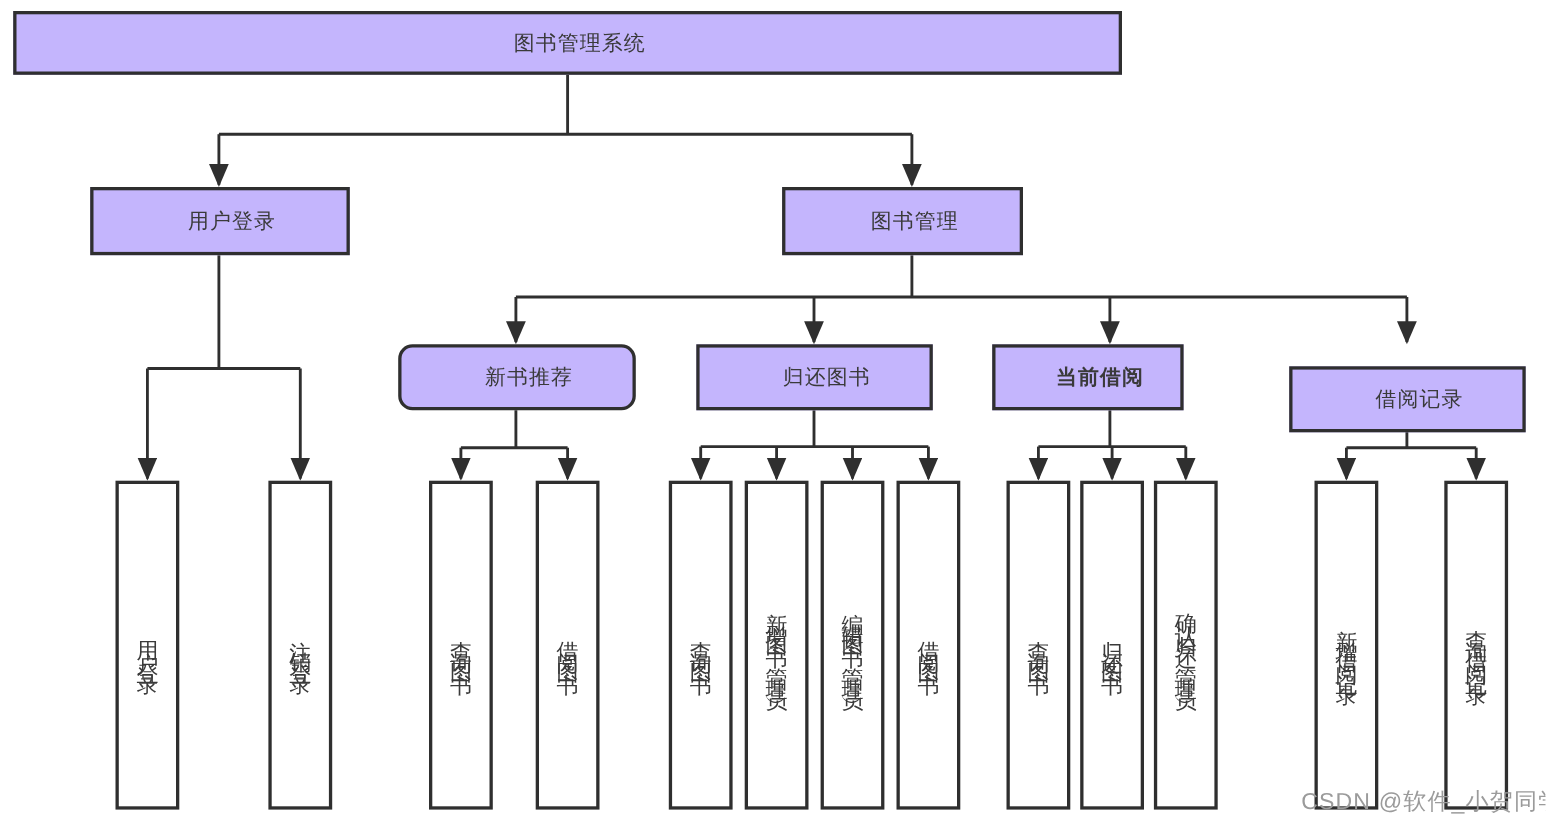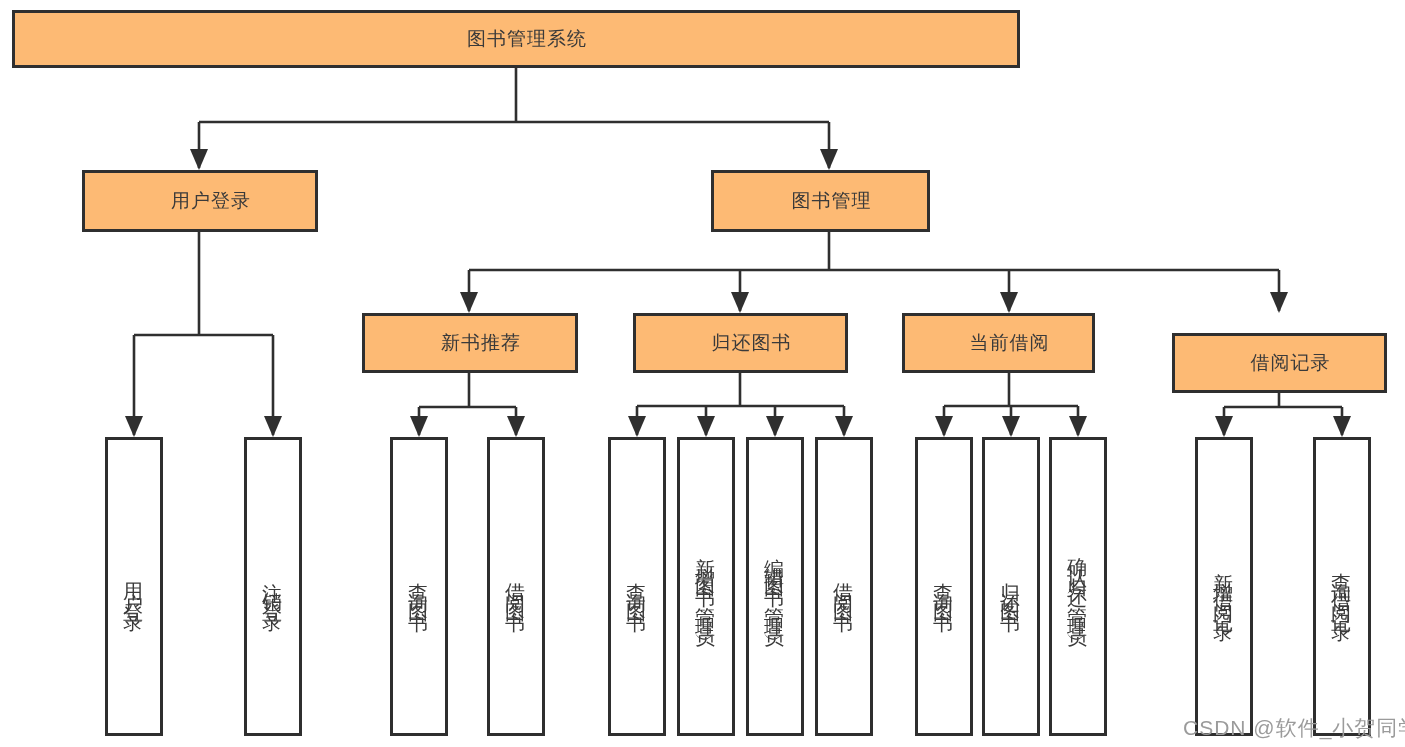--- a/index.html
+++ b/index.html
@@ -15,21 +15,21 @@
   }
   #connectors{
     position:absolute;left:0;top:0;
     width:1405px;height:747px;
     pointer-events:none;
   }
   .hbox{
     position:absolute;
     box-sizing:border-box;
     border:3px solid #2f2f2f;
-    background:#fdba74;
+    background:#c4b5fd;
     display:flex;align-items:center;justify-content:center;
     font-size:19px;
     color:#3a3a3a;
     letter-spacing:1px;
     z-index:2;
     padding-left:22px;
   }
   .vbox{
     position:absolute;
     box-sizing:border-box;
@@ -104,23 +104,23 @@
       <line x1="1224" y1="407" x2="1224" y2="435" marker-end="url(#ah)"></line>
       <line x1="1342" y1="407" x2="1342" y2="435" marker-end="url(#ah)"></line>
     </g>
   </svg>
 
   <div class="hbox" style="left:12px;top:10px;width:1008px;height:58px;">图书管理系统</div>
 
   <div class="hbox" style="left:82px;top:170px;width:236px;height:62px;">用户登录</div>
   <div class="hbox" style="left:711px;top:170px;width:219px;height:62px;">图书管理</div>
 
-  <div class="hbox" style="left:362px;top:313px;width:216px;height:60px;">新书推荐</div>
+  <div class="hbox" style="left:362px;top:313px;width:216px;height:60px;border-radius:13px;">新书推荐</div>
   <div class="hbox" style="left:633px;top:313px;width:215px;height:60px;">归还图书</div>
-  <div class="hbox" style="left:902px;top:313px;width:193px;height:60px;">当前借阅</div>
+  <div class="hbox" style="left:902px;top:313px;width:174px;height:60px;font-weight:bold;">当前借阅</div>
   <div class="hbox" style="left:1172px;top:313px;width:215px;height:60px;margin-top:20px;">借阅记录</div>
 
   <div class="vbox" style="left:105px;">用户登录</div>
   <div class="vbox" style="left:244px;">注销登录</div>
 
   <div class="vbox" style="left:390px;">查询图书</div>
   <div class="vbox" style="left:487px;">借阅图书</div>
 
   <div class="vbox" style="left:608px;">查询图书</div>
   <div class="vbox" style="left:677px;">新增图书（管理员）</div>

